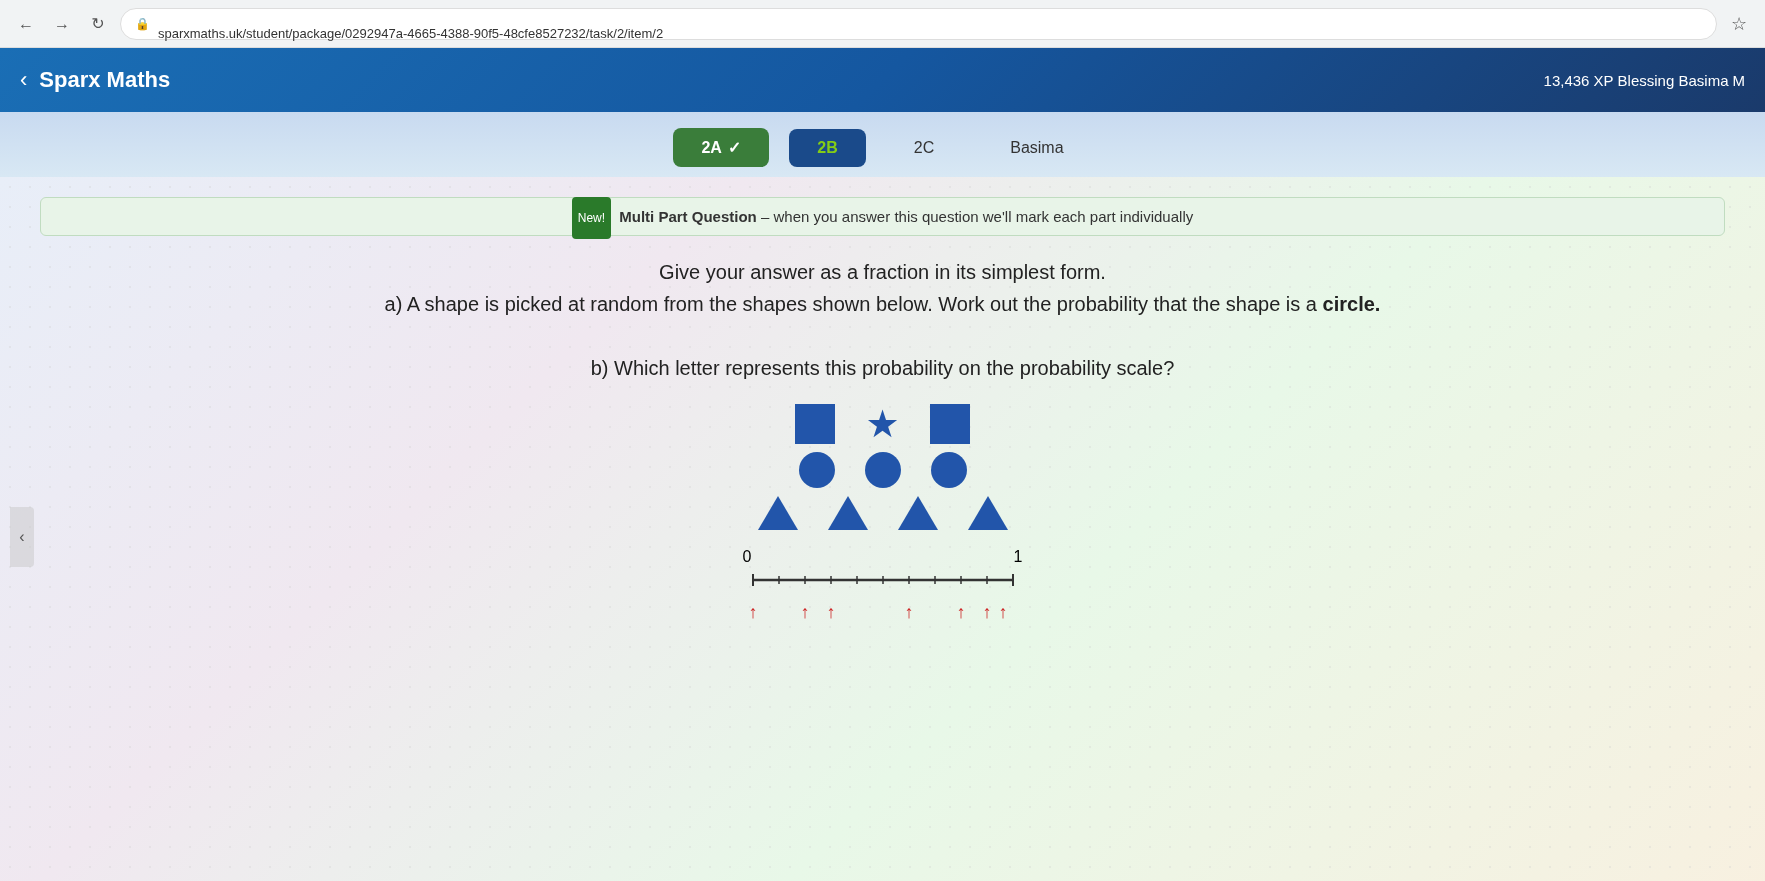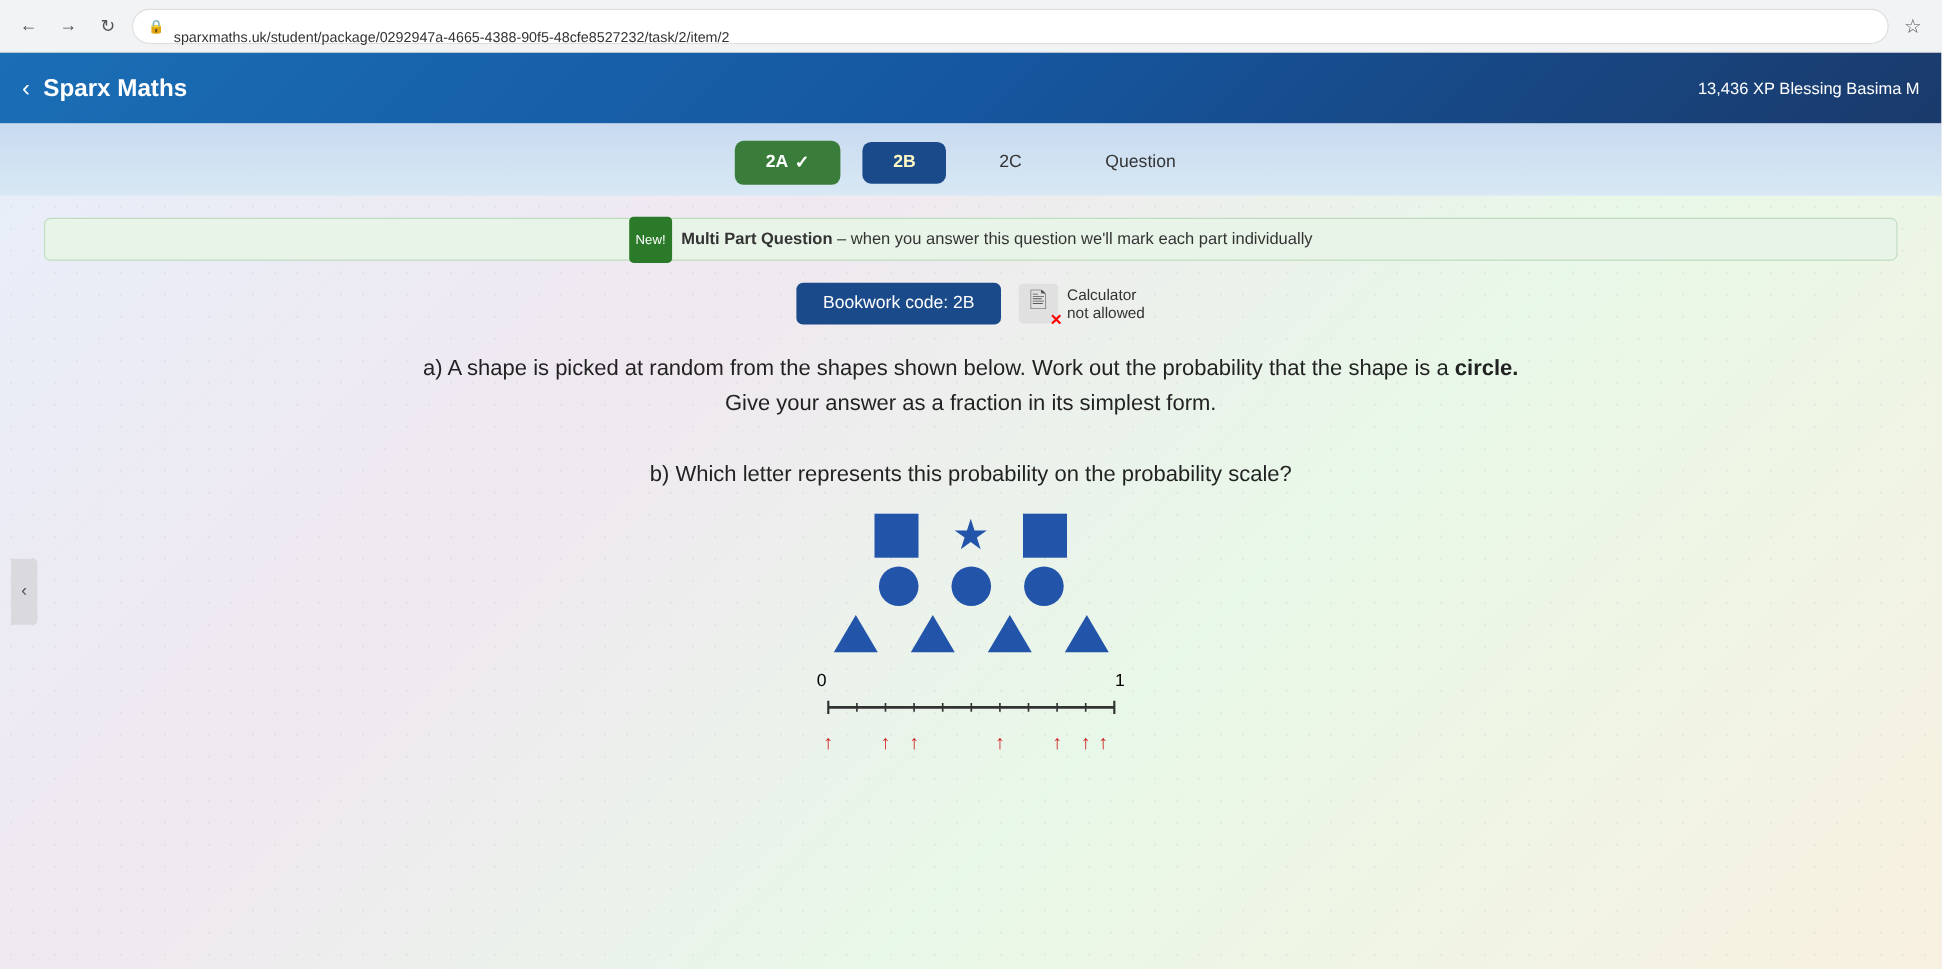--- a/index.html
+++ b/index.html
@@ -98,21 +98,21 @@
     }
     .tab-2a {
       background: #3a7d3a;
       color: white;
       display: flex;
       align-items: center;
       gap: 6px;
     }
     .tab-2b {
       background: #1a4a8a;
-      color: #fef9c3;
+      color: #84cc16;
     }
     .tab-2c {
       background: transparent;
       color: #333;
       font-weight: normal;
     }
     .tab-summary {
       background: transparent;
       color: #333;
       font-weight: normal;
@@ -309,56 +309,43 @@
   </div>
 </div>
 
 <div class="tab-nav">
   <button class="tab-btn tab-2a">
     <span>2A</span>
     <span>✓</span>
   </button>
   <button class="tab-btn tab-2b">2B</button>
   <button class="tab-btn tab-2c">2C</button>
-  <button class="tab-btn tab-summary">Question</button>
+  <button class="tab-btn tab-summary">Basima</button>
 </div>
 
 <div class="main-content">
   <div class="left-sidebar">
     <div class="sidebar-arrow">‹</div>
   </div>
 
   <div class="content-wrapper">
 
     <div class="multi-part-banner">
       <span class="new-badge">New!</span>
       <strong>Multi Part Question</strong>
       <span>– when you answer this question we'll mark each part individually</span>
     </div>
 
-    <div class="bookwork-row">
-      <div class="bookwork-code">Bookwork code: 2B</div>
-      <div class="calculator-info">
-        <div class="calc-icon">
-          <span class="calc-icon-inner">🖹</span>
-          <span class="x-mark">✕</span>
-        </div>
-        <div>
-          <div>Calculator</div>
-          <div>not allowed</div>
-        </div>
-      </div>
-    </div>
 
     <div class="question-text">
+      <p>Give your answer as a fraction in its simplest form.</p>
       <p>
         <span>a) A shape is picked at random from the shapes shown below. Work out the probability that the shape is a</span>
         <strong>circle.</strong>
       </p>
-      <p>Give your answer as a fraction in its simplest form.</p>
       <br>
       <p>b) Which letter represents this probability on the probability scale?</p>
     </div>
 
     <div class="shapes-area">
 
       <div class="shapes-row">
         <div class="shape-square"></div>
         <div class="shape-star">★</div>
         <div class="shape-square"></div>

